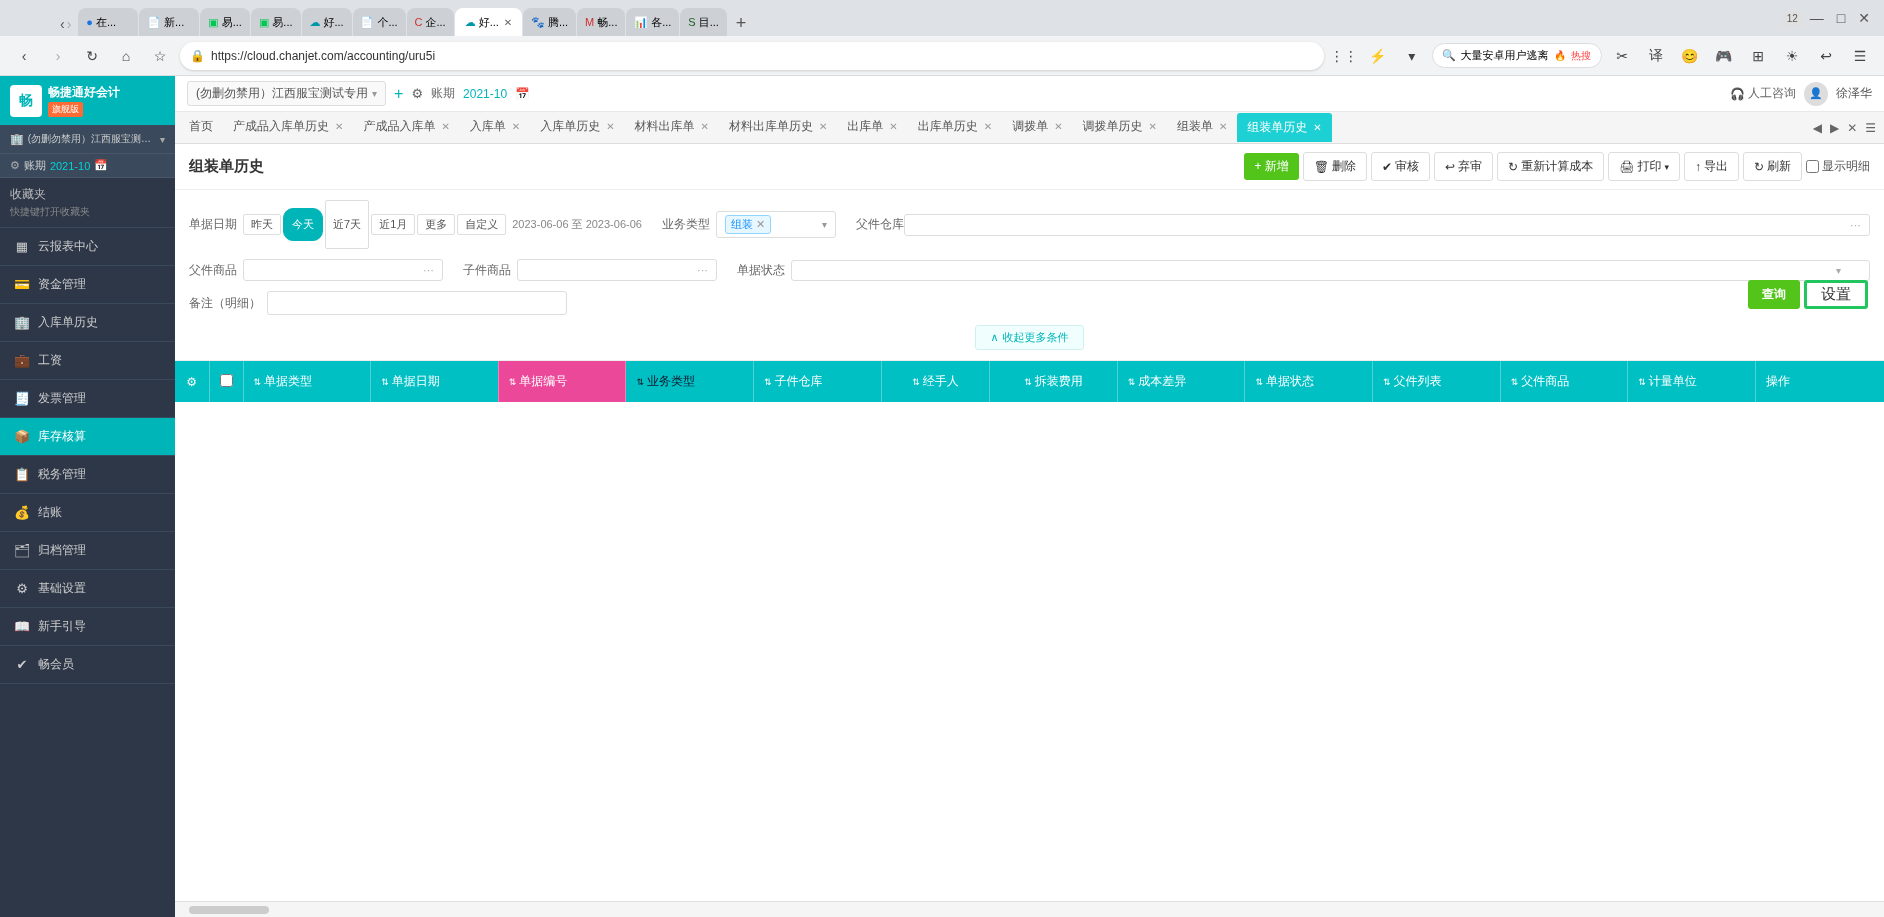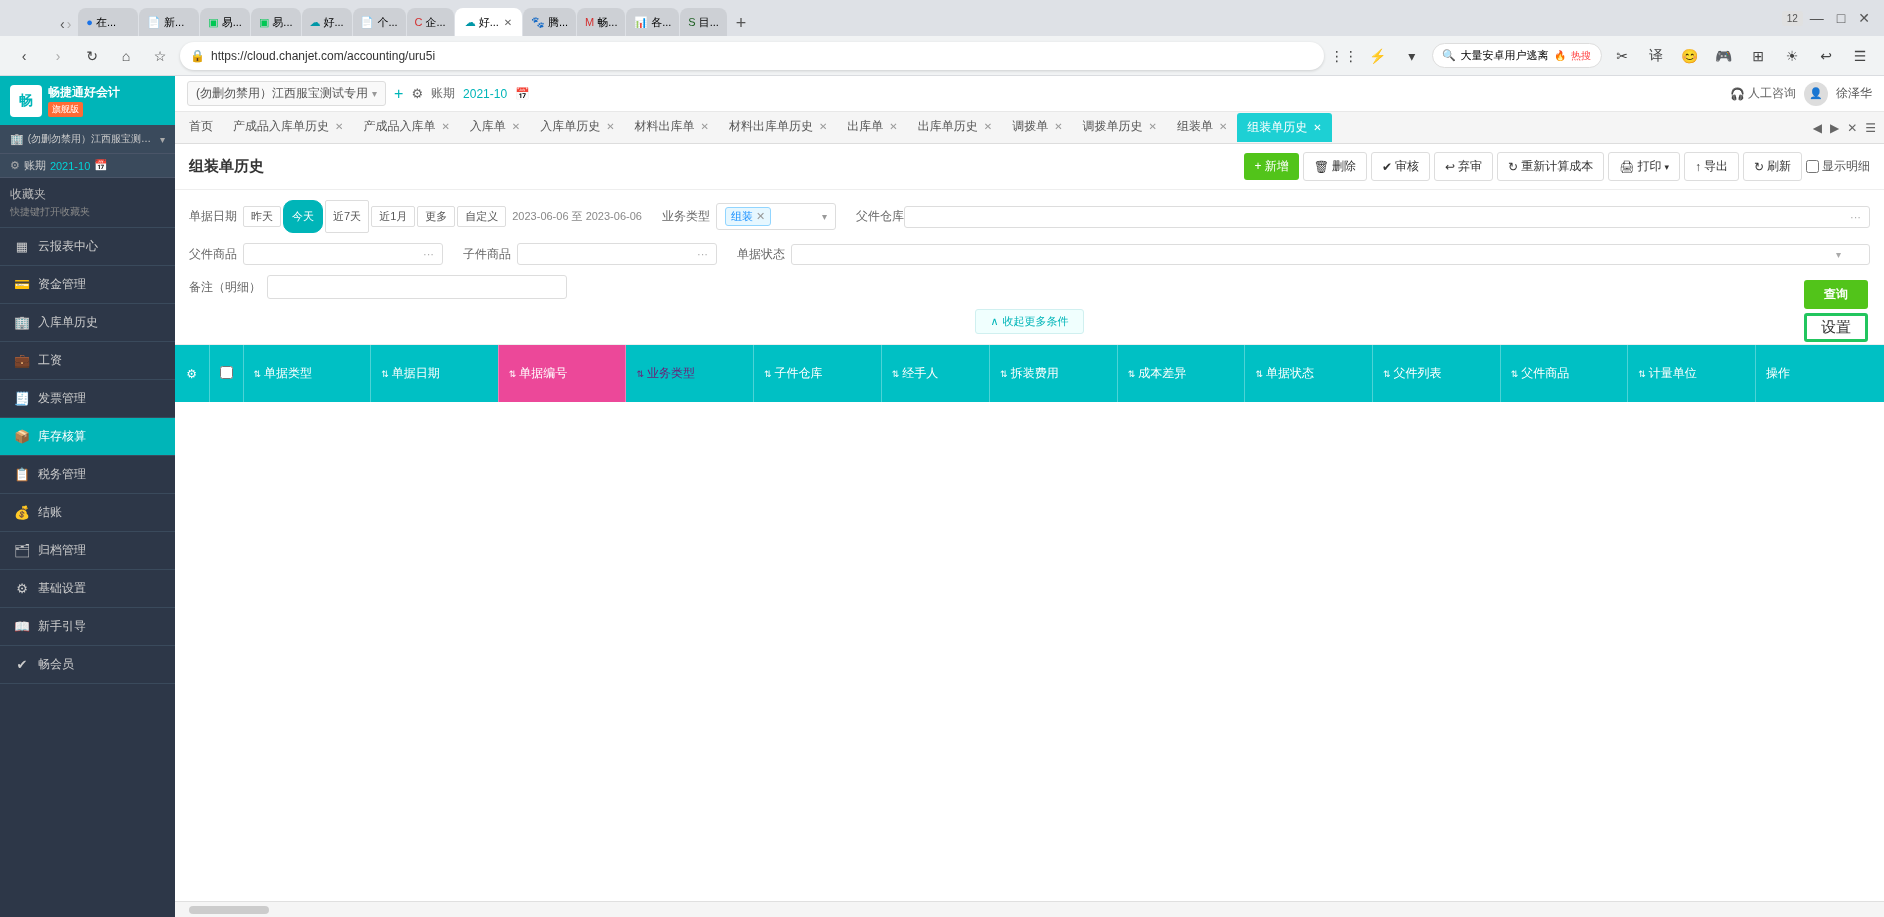--- a/index.html
+++ b/index.html
@@ -332,21 +332,21 @@
 
     <div style="background:#fff;padding:10px 14px;border-bottom:1px solid #eee;flex-shrink:0;">
 
       <div style="display:flex;align-items:center;gap:20px;margin-bottom:10px;flex-wrap:wrap;">
 
         <div style="display:flex;align-items:center;gap:6px;">
           <span style="color:#666;font-size:12px;">单据日期</span>
           <div style="display:flex;align-items:center;gap:2px;">
             <button class="date-btn" style="padding:2px 7px;border:1px solid #ddd;background:#fff;cursor:pointer;font-size:11px;border-radius:2px;">昨天</button>
             <button class="date-btn active" style="padding:8px 8px;border:1px solid #00b5b8;background:#00b5b8;cursor:pointer;font-size:11px;border-radius:10px;color:#fff;">今天</button>
-            <button class="date-btn" style="padding:8px 7px;border:1px solid #ddd;background:#fff;cursor:pointer;font-size:11px;border-radius:2px;text-align:center;">近7天</button>
+            <button class="date-btn" style="padding:16px 7px;border:1px solid #ddd;background:#fff;cursor:pointer;font-size:11px;border-radius:2px;text-align:center;">近7天</button>
             <button class="date-btn" style="padding:2px 7px;border:1px solid #ddd;background:#fff;cursor:pointer;font-size:11px;border-radius:2px;">近1月</button>
             <button class="date-btn" style="padding:2px 7px;border:1px solid #ddd;background:#fff;cursor:pointer;font-size:11px;border-radius:2px;">更多</button>
             <button class="date-btn" style="padding:2px 7px;border:1px solid #ddd;background:#fff;cursor:pointer;font-size:11px;border-radius:2px;">自定义</button>
           </div>
           <span style="font-size:11px;color:#888;">2023-06-06 至 2023-06-06</span>
         </div>
 
         <div style="display:flex;align-items:center;gap:6px;">
           <span style="color:#666;font-size:12px;">业务类型</span>
           <div style="border:1px solid #ddd;border-radius:3px;padding:3px 8px;min-width:120px;background:#fff;display:flex;align-items:center;gap:4px;cursor:pointer;">
@@ -417,30 +417,30 @@
             </th>
             <th style="background:#00c0c4;color:#fff;padding:8px 10px;font-size:12px;font-weight:normal;text-align:left;border-right:1px solid rgba(255,255,255,0.3);white-space:nowrap;cursor:pointer;">
               <span style="font-size:9px;margin-right:3px;">⇅</span>单据类型
             </th>
             <th style="background:#00c0c4;color:#fff;padding:8px 10px;font-size:12px;font-weight:normal;text-align:left;border-right:1px solid rgba(255,255,255,0.3);white-space:nowrap;cursor:pointer;">
               <span style="font-size:9px;margin-right:3px;">⇅</span>单据日期
             </th>
             <th style="background:#ec4899;color:#fff;padding:8px 10px;font-size:12px;font-weight:normal;text-align:left;border-right:1px solid rgba(255,255,255,0.3);white-space:nowrap;cursor:pointer;">
               <span style="font-size:9px;margin-right:3px;">⇅</span>单据编号
             </th>
-            <th style="background:#00c0c4;color:#701a75;padding:8px 10px;font-size:12px;font-weight:normal;text-align:left;border-right:1px solid rgba(255,255,255,0.3);white-space:nowrap;cursor:pointer;">
+            <th style="background:#00c0c4;color:#0f172a;padding:8px 10px;font-size:12px;font-weight:normal;text-align:left;border-right:1px solid rgba(255,255,255,0.3);white-space:nowrap;cursor:pointer;">
               <span style="font-size:9px;margin-right:3px;">⇅</span>业务类型
             </th>
             <th style="background:#00c0c4;color:#fff;padding:8px 10px;font-size:12px;font-weight:normal;text-align:left;border-right:1px solid rgba(255,255,255,0.3);white-space:nowrap;cursor:pointer;">
               <span style="font-size:9px;margin-right:3px;">⇅</span>子件仓库
             </th>
-            <th style="background:#00c0c4;color:#fff;padding:8px 10px;font-size:12px;font-weight:normal;text-align:left;border-right:1px solid rgba(255,255,255,0.3);white-space:nowrap;cursor:pointer;">
+            <th style="background:#00c0c4;color:#fff;padding:8px 10px;font-size:12px;font-weight:normal;text-align:center;border-right:1px solid rgba(255,255,255,0.3);white-space:nowrap;cursor:pointer;">
               <span style="font-size:9px;margin-right:3px;">⇅</span>经手人
             </th>
-            <th style="background:#00c0c4;color:#fff;padding:20px 10px;font-size:12px;font-weight:normal;text-align:left;border-right:1px solid rgba(255,255,255,0.3);white-space:nowrap;cursor:pointer;">
+            <th style="background:#00c0c4;color:#fff;padding:12px 10px;font-size:12px;font-weight:normal;text-align:center;border-right:1px solid rgba(255,255,255,0.3);white-space:nowrap;cursor:pointer;">
               <span style="font-size:9px;margin-right:3px;">⇅</span>拆装费用
             </th>
             <th style="background:#00c0c4;color:#fff;padding:8px 10px;font-size:12px;font-weight:normal;text-align:left;border-right:1px solid rgba(255,255,255,0.3);white-space:nowrap;cursor:pointer;">
               <span style="font-size:9px;margin-right:3px;">⇅</span>成本差异
             </th>
             <th style="background:#00c0c4;color:#fff;padding:8px 10px;font-size:12px;font-weight:normal;text-align:left;border-right:1px solid rgba(255,255,255,0.3);white-space:nowrap;cursor:pointer;">
               <span style="font-size:9px;margin-right:3px;">⇅</span>单据状态
             </th>
             <th style="background:#00c0c4;color:#fff;padding:8px 10px;font-size:12px;font-weight:normal;text-align:left;border-right:1px solid rgba(255,255,255,0.3);white-space:nowrap;cursor:pointer;">
               <span style="font-size:9px;margin-right:3px;">⇅</span>父件列表
@@ -457,20 +457,20 @@
         <tbody id="table-body">
           
         </tbody>
       </table>
     </div>
 
     <div style="height:16px;background:#f5f5f5;border-top:1px solid #e0e0e0;display:flex;align-items:center;padding:0 4px;">
       <div style="width:80px;height:8px;background:#ccc;border-radius:4px;margin-left:10px;cursor:pointer;"></div>
     </div>
 
-    <div style="position:fixed;right:16px;top:280px;display:flex;flex-direction:column;gap:4px;">
+    <div style="position:fixed;right:16px;top:280px;display:flex;gap:4px;">
       <button style="background:#52c41a;color:#fff;border:none;padding:6px 14px;border-radius:3px;cursor:pointer;font-size:12px;font-weight:bold;">查询</button>
       <button style="background:#fff;color:#333;border:3px solid #22c55e;padding:2px 14px;border-radius:3px;cursor:pointer;font-size:15px;">设置</button>
     </div>
 
   </div>
 
 </div>
 
 </body></html>

